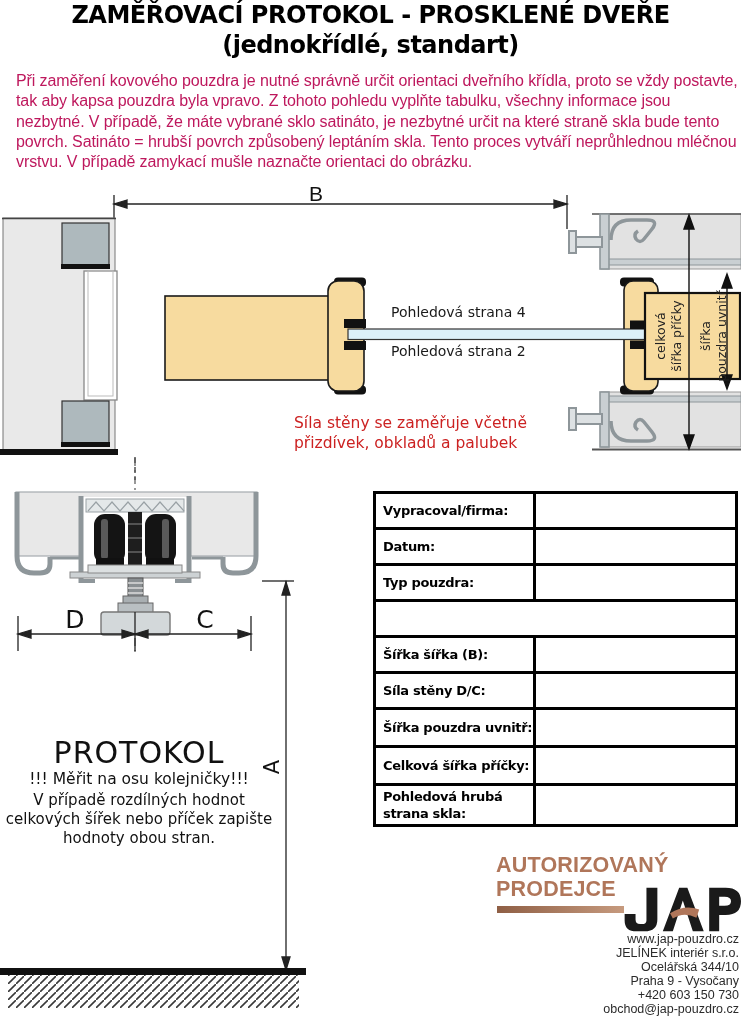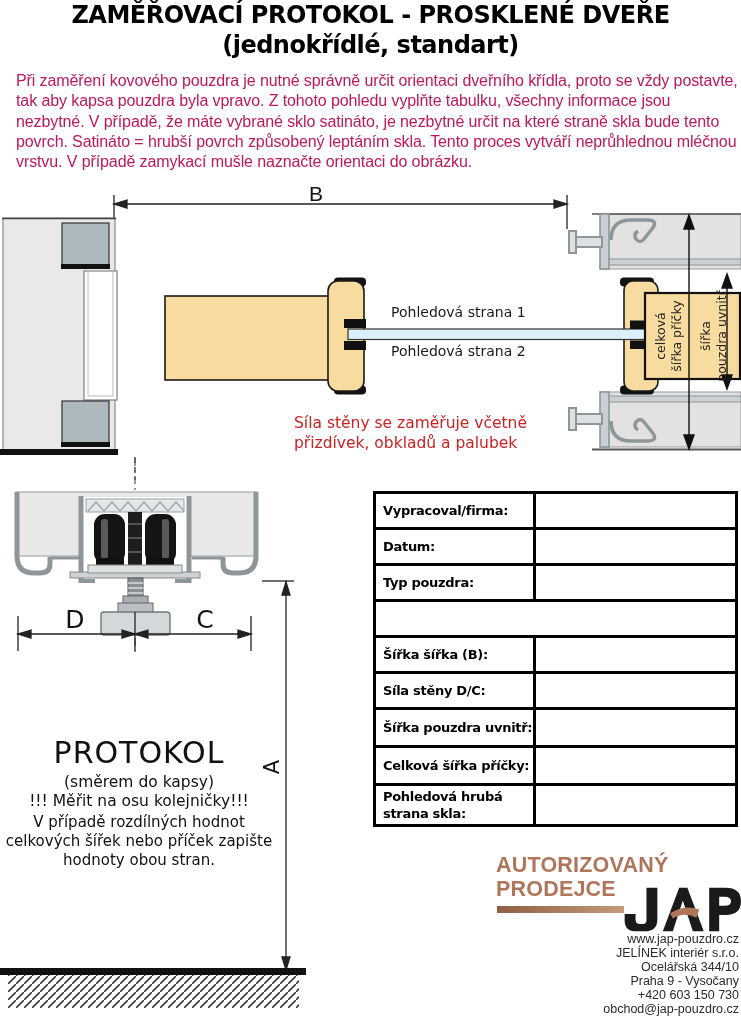--- a/index.html
+++ b/index.html
@@ -166,21 +166,21 @@
   <g stroke="#111" stroke-width="1.4" fill="#111">
     <line x1="727" y1="275" x2="727" y2="388"></line>
     <polygon points="722,288 727,274 732,288"></polygon>
     <polygon points="722,375 727,389 732,375"></polygon>
   </g>
 
   <line x1="135" y1="457" x2="135" y2="491" stroke="#444" stroke-width="1.4" stroke-dasharray="6,4"></line>
 </svg>
 
 <div class="abs dim-b">B</div>
-<div class="abs side-label side1">Pohledová strana 1</div>
+<div class="abs side-label side1">Pohledová strana 4</div>
 <div class="abs side-label side2">Pohledová strana 2</div>
 <div class="abs vlabel vlabel1 pre">celková
 šířka příčky</div>
 <div class="abs vlabel vlabel2 pre">šířka
 pouzdra uvnitř</div>
 <div class="abs red-note pre" style="color:#cc2222;">Síla stěny se zaměřuje včetně
 přizdívek, obkladů a palubek</div>
 
 <svg class="abs" style="left:0; top:455px;" width="380" height="565" viewBox="0 455 380 565">
   <defs>
@@ -257,21 +257,20 @@
     <rect x="8" y="975" width="291" height="33" fill="url(#hatchp)"></rect>
   </g>
 </svg>
 
 <div class="abs dim-d">D</div>
 <div class="abs dim-c">C</div>
 <div class="abs dim-a">A</div>
 
 <div class="abs bokorys-block">
   <div class="bokorys-title">PROTOKOL</div>
-  <div class="bokorys-sub">(směrem do kapsy)</div>
   <div class="bokorys-warn">!!! Měřit na osu kolejničky!!!</div>
   <div class="bokorys-note pre">V případě rozdílných hodnot
 celkových šířek nebo příček zapište
 hodnoty obou stran.</div>
 </div>
 
 <div class="abs ftable">
   <div class="trow h1r">
     <div class="tlabel">Vypracoval/firma:</div>
     <div class="tvalue"></div>

